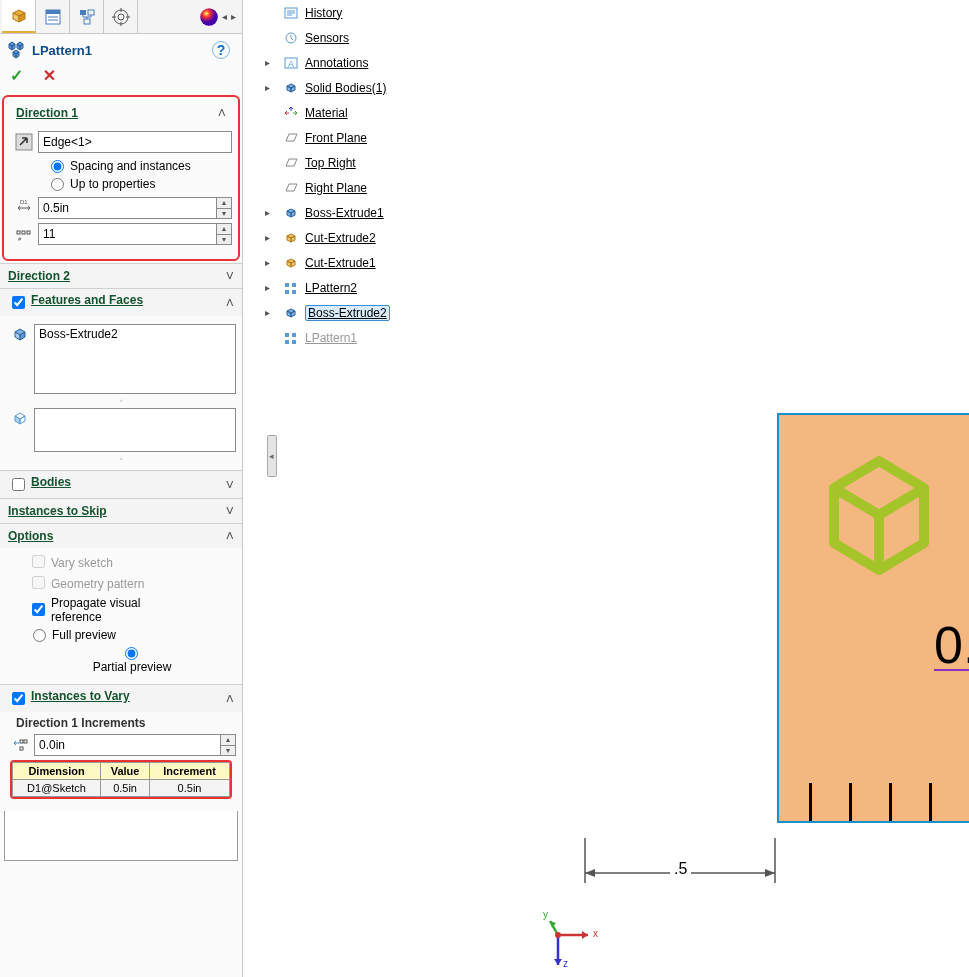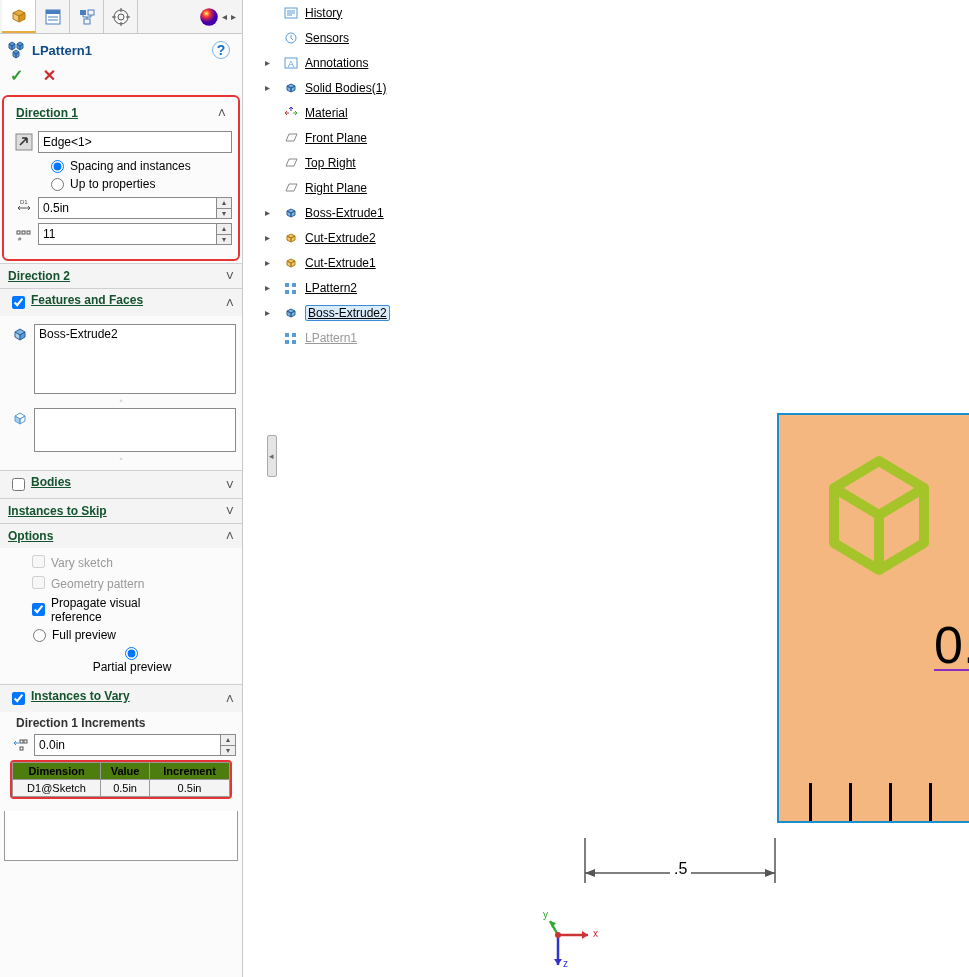--- a/index.html
+++ b/index.html
@@ -41,21 +41,21 @@
 
   .radio-row, .check-row { display:flex; align-items:center; padding:2px 0 2px 36px; }
   .radio-row input, .check-row input { margin-right:6px; margin-top:1px; }
   .check-row.left { padding-left:22px; }
   .check-row.left.disabled { color:#999; }
   .head-check { margin-right:6px; }
 
   .table-wrap { border:2px solid #e63333; border-radius:4px; margin:4px; }
   table.dimtable { border-collapse:collapse; width:100%; }
   table.dimtable th, table.dimtable td { border:1px solid #999; background:#f4f4f4; padding:2px 4px; font-size:11px; text-align:center; }
-  table.dimtable th { background:#4d7c0f; font-weight:600; }
+  table.dimtable th { background:#fef9c3; font-weight:600; }
   .below-table { height:50px; border-left:1px solid #999; border-right:1px solid #999; border-bottom:1px solid #999; margin:0 4px; background:#fff; }
 
   
   .graphics { position:absolute; left:243px; top:0; right:0; bottom:0; background:#fff; }
   .tree { position:absolute; left:40px; top:0; width:240px; font-size:12px; }
   .tree-row { display:flex; align-items:center; height:25px; position:relative;text-decoration:underline; }
   .tree-row .exp { position:absolute; left:-18px; color:#555; font-size:10px; cursor:pointer; }
   .tree-row svg { width:16px; height:16px; margin-right:6px; flex-shrink:0; }
   .tree-row .sel { border:1px solid #3a8cd8; background:#d9ecfb; padding:0 2px; border-radius:2px; }
   .tree-row.dim { color:#999; }

